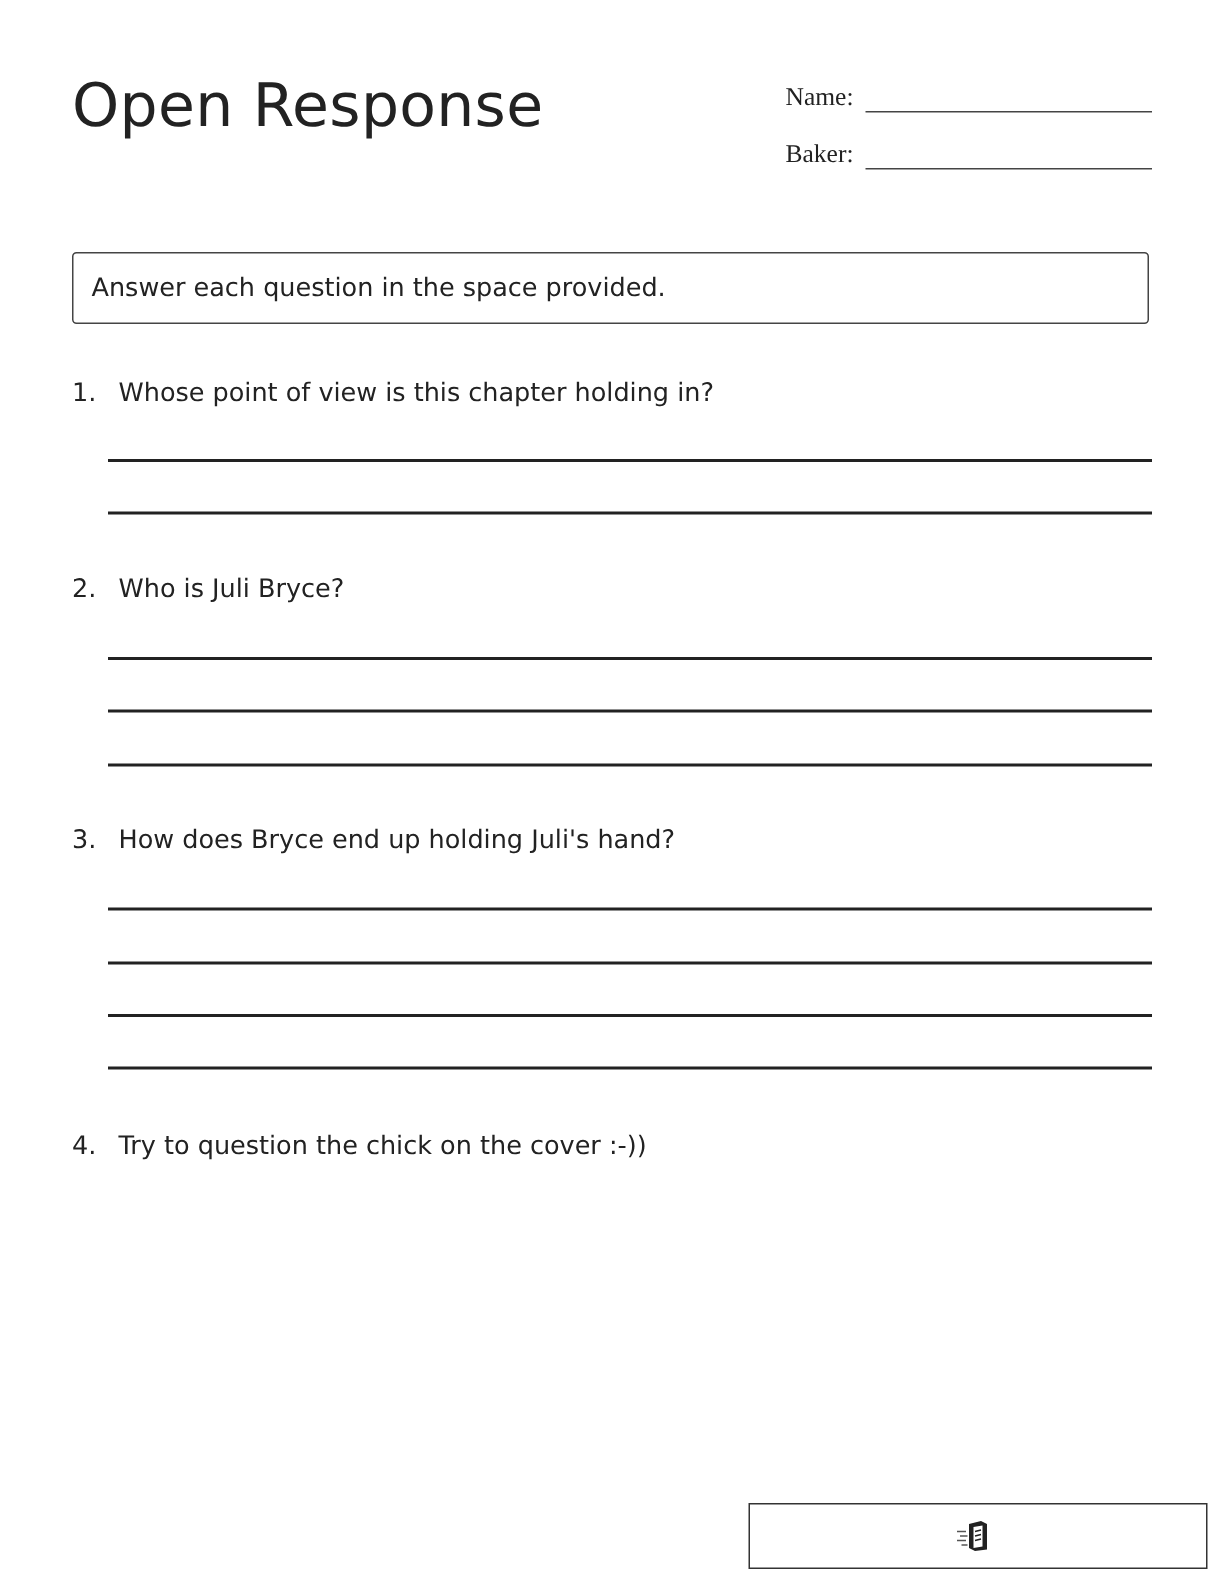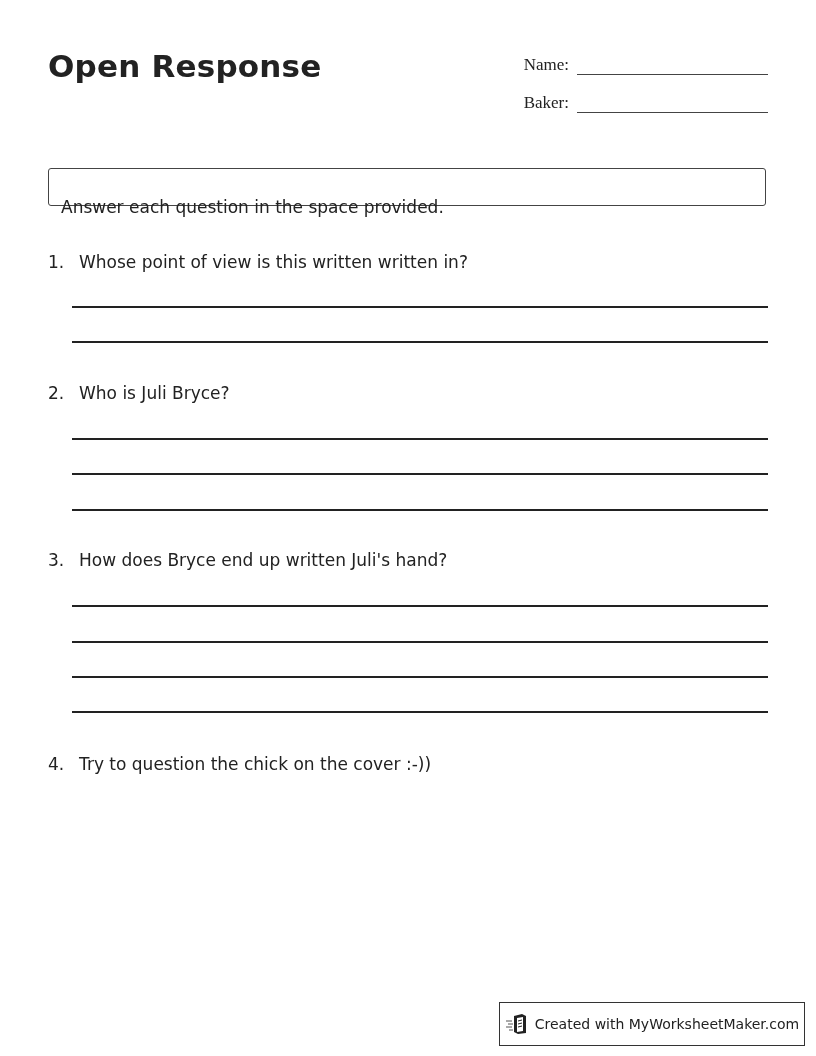--- a/index.html
+++ b/index.html
@@ -1,23 +1,23 @@
 <!DOCTYPE html>
 <html><head>
 <meta charset="utf-8">
 <style>
   html, body { margin: 0; padding: 0; background: #ffffff; }
   body { width: 816px; height: 1056px; position: relative; overflow: hidden; color: #222; }
   .sans { font-family: "DejaVu Sans", "Liberation Sans", sans-serif; }
   .serif { font-family: "Liberation Serif", "DejaVu Serif", serif; }
-  .title { position: absolute; left: 48px; top: 48px; font-size: 31px; font-weight: bold; color: #222; letter-spacing: 0.2px; }
+  .title { position: absolute; left: 48px; top: 48px; font-size: 40px; font-weight: normal; color: #222; letter-spacing: 0.2px; }
   .field { position: absolute; right: 48px; display: flex; align-items: flex-end; font-size: 17px; color: #222; }
   .field .label { text-align: right; margin-right: 8px; line-height: 20px; }
   .field .line { width: 191px; border-bottom: 1.5px solid #444; height: 22px; }
-  .instructions { position: absolute; left: 48px; top: 168px; width: 718px; height: 25px; box-sizing: border-box; border: 1.5px solid #444; border-radius: 3px; padding: 18px 12px; font-size: 17px; line-height: 40px; color: #222; }
+  .instructions { position: absolute; left: 48px; top: 168px; width: 718px; height: 48px; box-sizing: border-box; border: 1.5px solid #444; border-radius: 3px; padding: 3px 12px; font-size: 17px; line-height: 40px; color: #222; }
   .question { position: absolute; left: 48px; font-size: 17px; color: #222; display: flex; }
   .question .num { width: 31px; }
   .answer-line { position: absolute; left: 72px; width: 696px; border-top: 2px solid #222; height: 0; }
   .footer { position: absolute; left: 499px; top: 1002px; width: 306px; height: 44px; box-sizing: border-box; border: 1.5px solid #333; display: flex; align-items: center; justify-content: center; font-size: 14px; color: #222; }
   .footer svg { margin-right: 6px; }
 </style>
 </head>
 <body>
 
 <div>
@@ -31,36 +31,36 @@
 
   <div class="field serif" style="top:90px;">
     <span class="label">Baker:</span>
     <span class="line"></span>
   </div>
 
   <div class="instructions sans">Answer each question in the space provided.</div>
 
   <div class="question sans" style="top:252px;">
     <span class="num">1.</span>
-    <span>Whose point of view is this written written in?</span>
+    <span>Whose point of view is this chapter holding in?</span>
   </div>
   <div class="answer-line" style="top:306px;"></div>
   <div class="answer-line" style="top:341px;"></div>
 
   <div class="question sans" style="top:383px;">
     <span class="num">2.</span>
     <span>Who is Juli Bryce?</span>
   </div>
   <div class="answer-line" style="top:438px;"></div>
   <div class="answer-line" style="top:473px;"></div>
   <div class="answer-line" style="top:509px;"></div>
 
   <div class="question sans" style="top:550px;">
     <span class="num">3.</span>
-    <span>How does Bryce end up written Juli's hand?</span>
+    <span>How does Bryce end up holding Juli's hand?</span>
   </div>
   <div class="answer-line" style="top:605px;"></div>
   <div class="answer-line" style="top:641px;"></div>
   <div class="answer-line" style="top:676px;"></div>
   <div class="answer-line" style="top:711px;"></div>
 
   <div class="question sans" style="top:754px;">
     <span class="num">4.</span>
     <span>Try to question the chick on the cover :-))</span>
   </div>
@@ -69,16 +69,15 @@
   <div class="footer sans">
     <svg width="24" height="22" viewBox="0 0 24 22">
       <line x1="1" y1="8" x2="7" y2="8" stroke="#555" stroke-width="1"></line>
       <line x1="3" y1="11" x2="8" y2="11" stroke="#555" stroke-width="1"></line>
       <line x1="1" y1="14" x2="7" y2="14" stroke="#555" stroke-width="1"></line>
       <line x1="4" y1="17" x2="8" y2="17" stroke="#555" stroke-width="1"></line>
       <path d="M9 3 L17 1 L21 3 L21 20 L13 21 L9 19 Z" fill="#222"></path>
       <path d="M12 5 L18 4 L18 18 L12 19 Z" fill="#ffffff"></path>
       <path d="M13 8 L17 7 M13 11 L17 10 M13 14 L17 13" stroke="#222" stroke-width="1"></path>
     </svg>
-    <span>Created with MyWorksheetMaker.com</span>
   </div>
 
 </div>
 
 </body></html>

